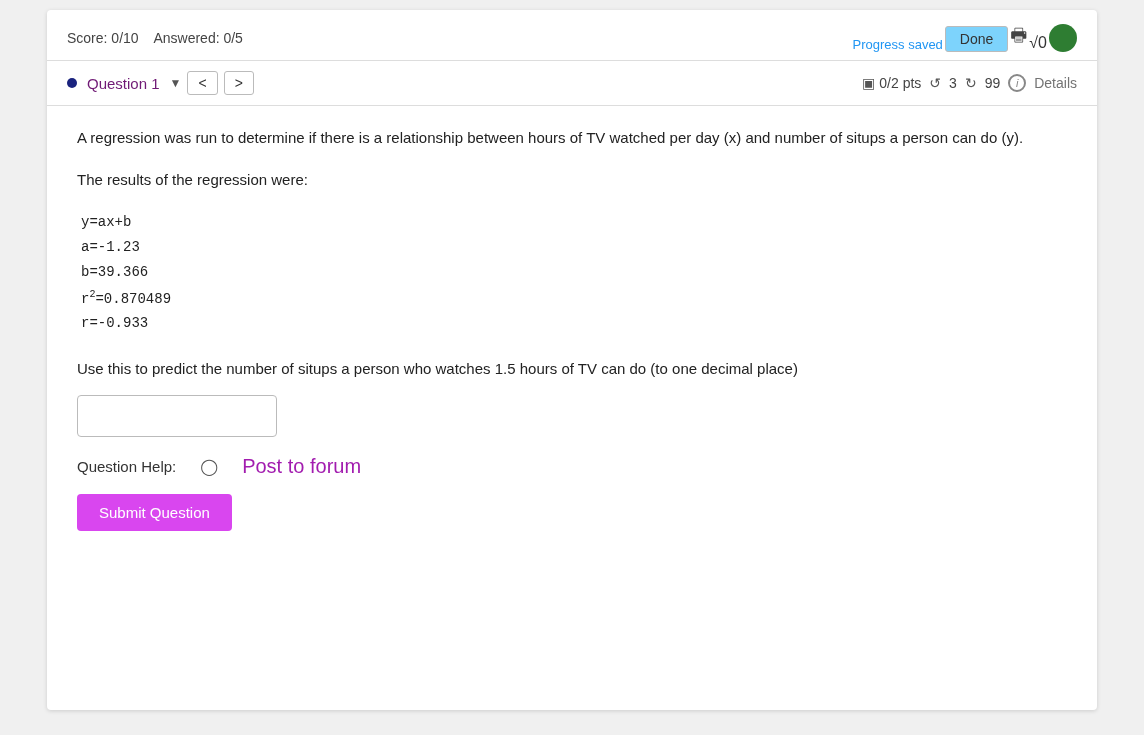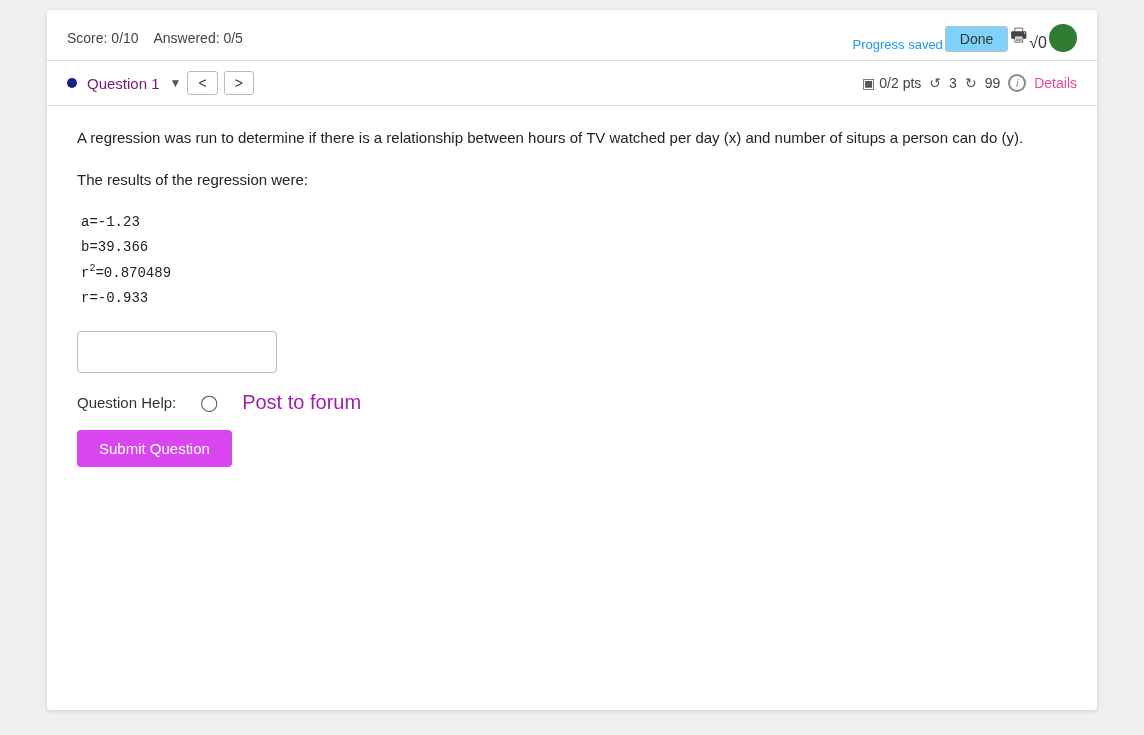--- a/index.html
+++ b/index.html
@@ -130,21 +130,21 @@
       border-radius: 50%;
       display: inline-flex;
       align-items: center;
       justify-content: center;
       font-size: 11px;
       color: #888;
       font-style: italic;
       cursor: pointer;
     }
     .details-link {
-      color: #ec4899;
+      color: #737373;
       text-decoration: none;
       font-size: 14px;
       cursor: pointer;
     }
     .content-area {
       padding: 20px 30px;
     }
     .question-text {
       font-size: 15px;
       color: #222;
@@ -251,26 +251,28 @@
     </div>
   </div>
 
   <div class="content-area">
 
     <div class="question-text">A regression was run to determine if there is a relationship between hours of TV watched per day (x) and number of situps a person can do (y).</div>
 
     <div class="question-text">The results of the regression were:</div>
 
     <div class="regression-results">
+      <div>y=ax+b</div>
       <div>a=-1.23</div>
       <div>b=39.366</div>
       <div>r<sup>2</sup>=0.870489</div>
       <div>r=-0.933</div>
     </div>
 
+    <div class="predict-text">Use this to predict the number of situps a person who watches 1.5 hours of TV can do (to one decimal place)</div>
 
     <input class="answer-input" type="text" placeholder="" style="">
 
     <div class="question-help">
       <span>Question Help:</span>
       <span class="forum-icon">◯</span>
       <a class="post-to-forum-link">Post to forum</a>
     </div>
 
     <button class="submit-button">Submit Question</button>

